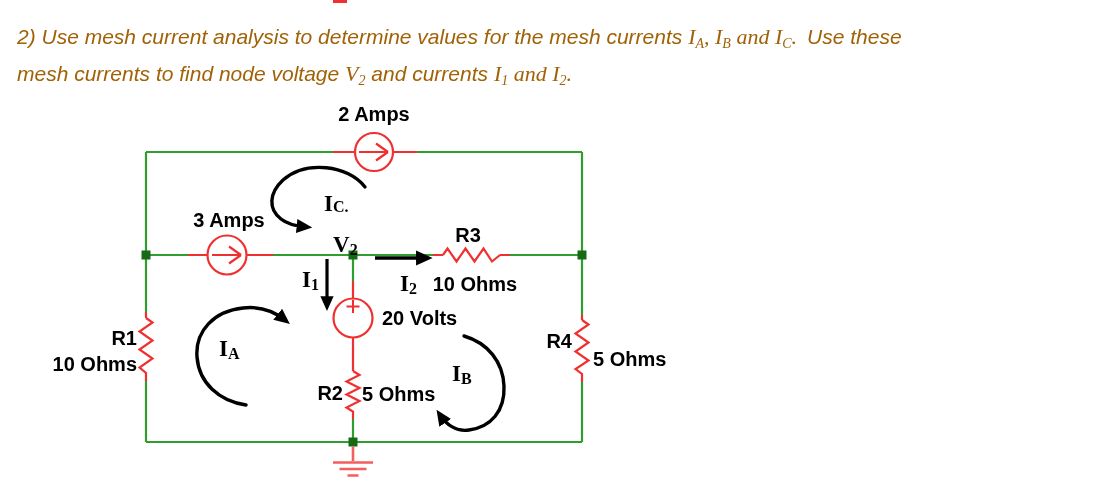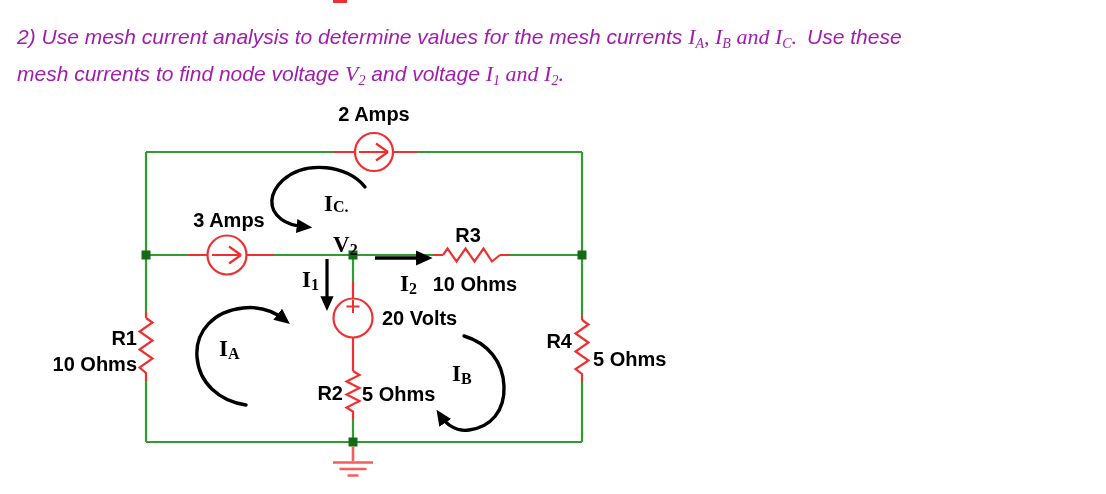--- a/index.html
+++ b/index.html
@@ -1,17 +1,17 @@
 <!DOCTYPE html>
 <html><head>
 <meta charset="utf-8">
 <style>
   html,body{margin:0;padding:0;background:#fff;}
   .page{position:relative;width:1106px;height:494px;background:#ffffff;overflow:hidden;
-        font-family:"Liberation Sans",sans-serif;color:#a21caf;}
+        font-family:"Liberation Sans",sans-serif;color:#a16207;}
   .top-mark{position:absolute;left:333px;top:0;width:14px;height:3px;background:#f03030;}
   .problem{position:absolute;left:17px;top:22px;font-style:italic;font-size:21px;line-height:30px;white-space:nowrap;}
   .problem .line{display:block;}
   .t{font-family:"Liberation Sans",sans-serif;font-style:italic;}
   .m{font-family:"Liberation Serif",serif;font-style:italic;font-size:22px;}
   .s{font-family:"Liberation Serif",serif;font-style:italic;font-size:14px;vertical-align:-4px;}
   .gap{margin-left:10px;}
   svg.circuit{position:absolute;left:0;top:0;width:1106px;height:494px;}
   .lbl{font-family:"Liberation Sans",sans-serif;font-weight:bold;font-size:20px;fill:#000;}
   .mlbl{font-family:"Liberation Serif",serif;font-weight:bold;font-size:23px;fill:#000;}
@@ -19,21 +19,21 @@
 </style>
 </head>
 <body>
 
 <div class="page">
 
   <div class="top-mark"></div>
 
   <div class="problem">
     <span class="line"><span class="t">2) Use mesh current analysis to determine values for the mesh currents </span><span class="m">I</span><span class="s">A</span><span class="m">, </span><span class="m">I</span><span class="s">B</span><span class="m"> and </span><span class="m">I</span><span class="s">C</span><span class="m">.</span><span class="t gap">Use these</span></span>
-    <span class="line"><span class="t">mesh currents to find node voltage </span><span class="m">V</span><span class="s">2</span><span class="t"> and voltage </span><span class="m">I</span><span class="s">1</span><span class="m"> and </span><span class="m">I</span><span class="s">2</span><span class="m">.</span></span>
+    <span class="line"><span class="t">mesh currents to find node voltage </span><span class="m">V</span><span class="s">2</span><span class="t"> and currents </span><span class="m">I</span><span class="s">1</span><span class="m"> and </span><span class="m">I</span><span class="s">2</span><span class="m">.</span></span>
   </div>
 
   <svg class="circuit" viewBox="0 0 1106 494">
     <defs>
       <marker id="ah" viewBox="0 0 10 10" refX="6" refY="5" markerWidth="4.6" markerHeight="4.6" orient="auto">
         <path d="M0,0.5 L10,5 L0,9.5 z" fill="#000"></path>
       </marker>
     </defs>
 
     <path fill="none" stroke="#2f9e2f" stroke-width="2.2" d="M146,152 H333 M417,152 H582 M146,255 H188 M273,255 H433 M510,255 H582 M146,152 V312 M146,380 V442 M582,152 V315 M582,382 V442 M146,442 H582 M353,255 V281 M353,419 V442"></path>

